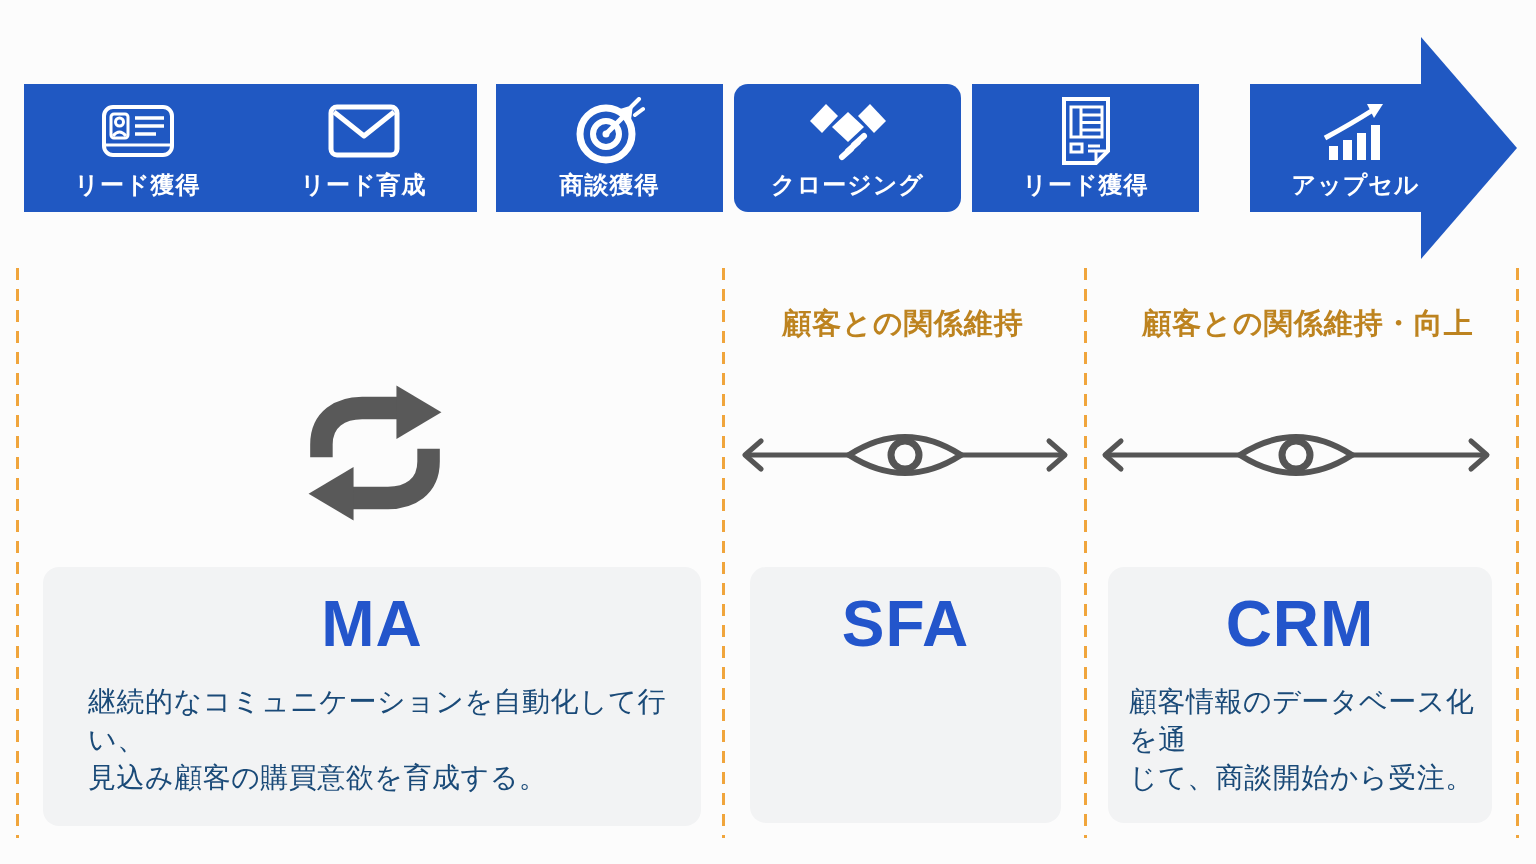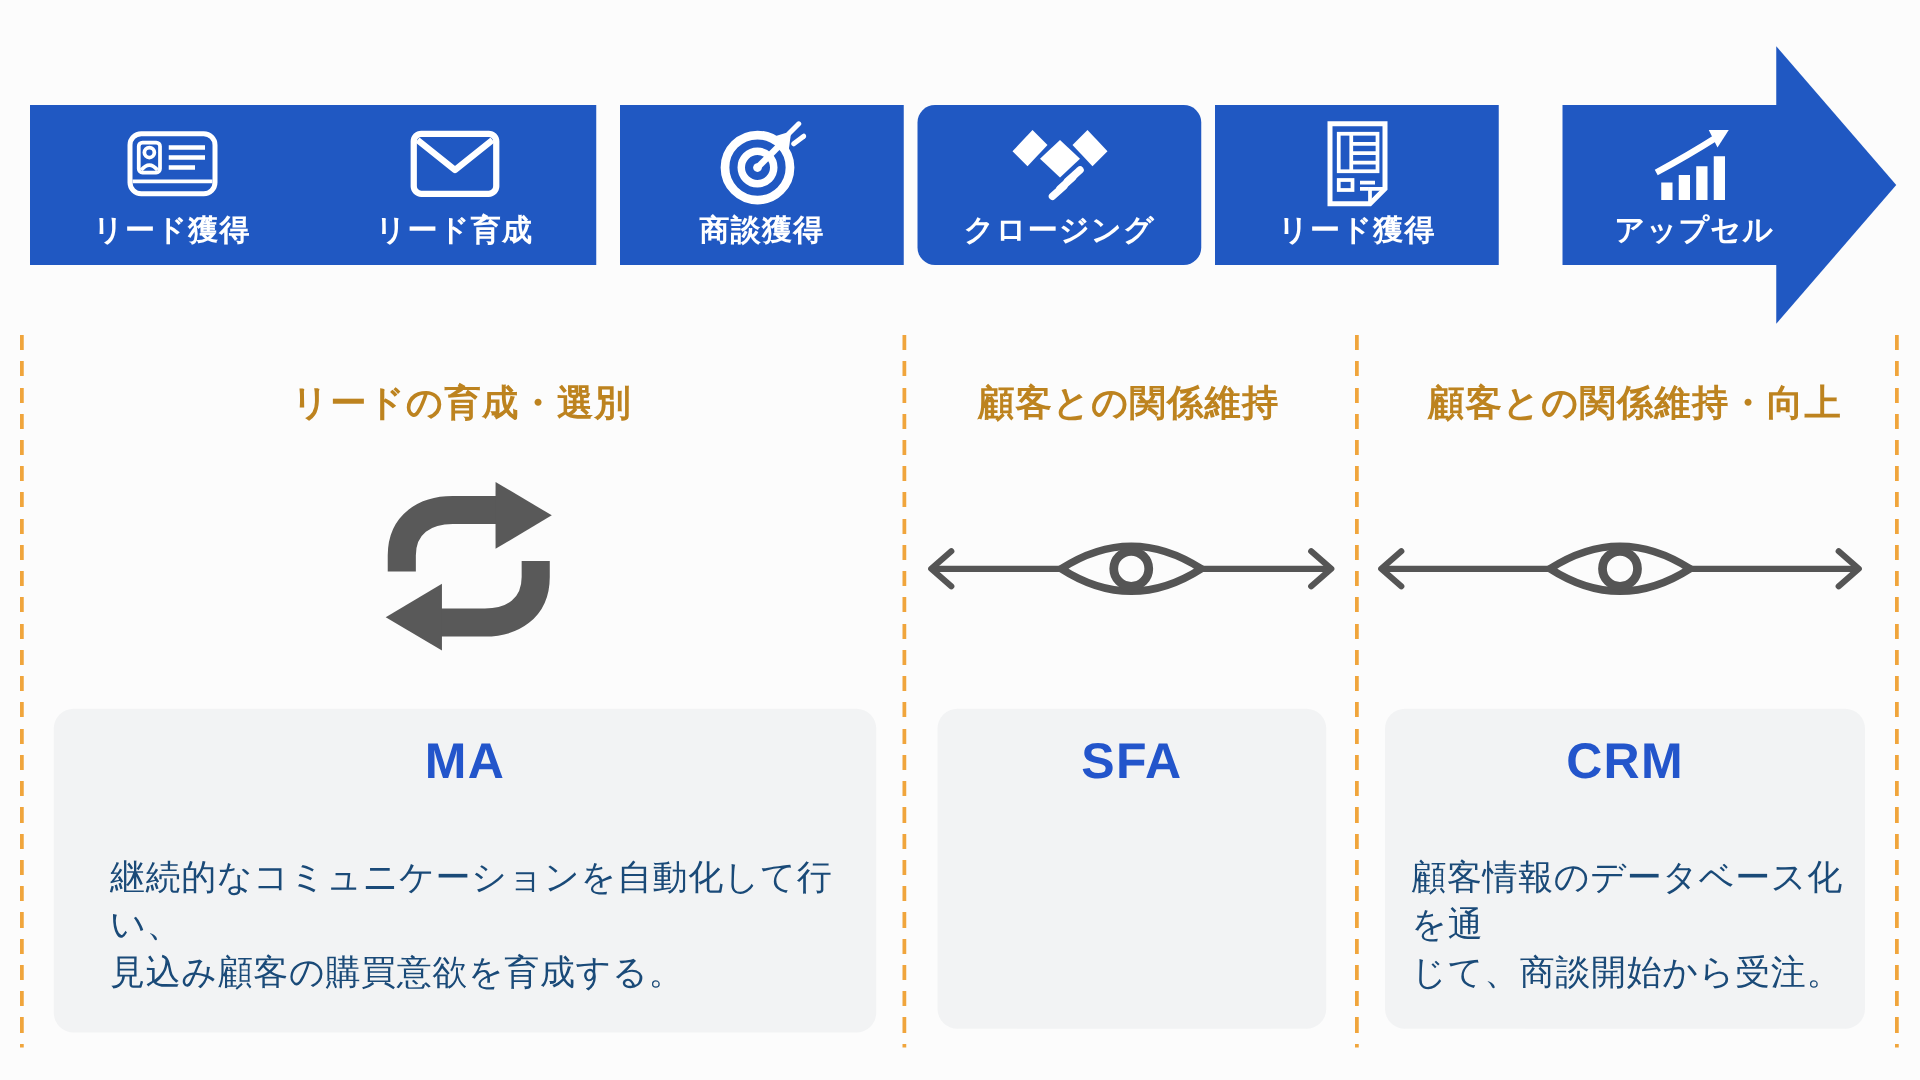--- a/index.html
+++ b/index.html
@@ -50,21 +50,21 @@
   .eye-crm{position:absolute;left:1097px;top:425px;}
   
   .card{
     position:absolute;top:567px;background:#f2f3f4;border-radius:16px;
   }
   .card-ma {left:43px;width:658px;height:259px;}
   .card-sfa{left:750px;width:311px;height:256px;}
   .card-crm{left:1108px;width:384px;height:256px;}
   .card-title{
     position:absolute;left:0;top:20px;width:100%;text-align:center;
-    color:#2355cb;font-weight:bold;font-size:40px;letter-spacing:1px;
+    color:#2355cb;font-weight:bold;font-size:64px;letter-spacing:1px;
   }
   .card-desc{
     position:absolute;
     color:#1a4a78;font-weight:normal;font-size:28px;line-height:38px;
     white-space:pre-line;letter-spacing:0.5px;
   }
   .desc-ma {left:45px;top:116px;width:580px;}
   .desc-sfa{left:27px;top:106px;width:270px;}
   .desc-crm{left:21px;top:116px;width:350px;}
   svg{display:block;}
@@ -161,21 +161,20 @@
     <div class="label">アップセル</div>
   </div>
 
   <div class="arrowhead"></div>
 
   <div class="vdash d1"></div>
   <div class="vdash d2"></div>
   <div class="vdash d3"></div>
   <div class="vdash d4"></div>
 
-  <div class="sec-title t1">リードの育成・選別</div>
   <div class="sec-title t2">顧客との関係維持</div>
   <div class="sec-title t3">顧客との関係維持・向上</div>
 
   <div class="cycle-wrap">
     <svg width="150" height="150" viewBox="0 0 140 140">
       <path d="M20,74 L20,62 C20,38 38,28 58,28 L92,28" fill="none" stroke="#595959" stroke-width="21"></path>
       <polygon points="90,7 132,32 90,57" fill="#595959"></polygon>
       <path d="M120,66 L120,78 C120,102 102,112 82,112 L48,112" fill="none" stroke="#595959" stroke-width="21"></path>
       <polygon points="50,133 8,108 50,83" fill="#595959"></polygon>
     </svg>

